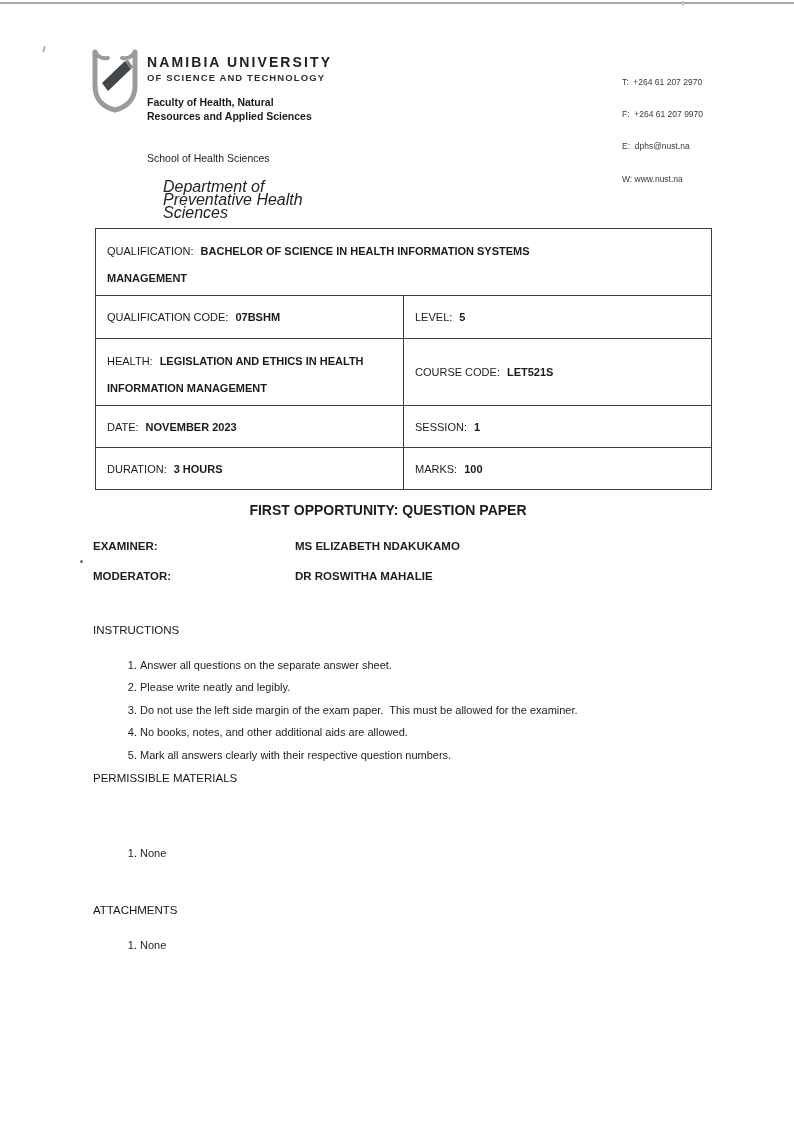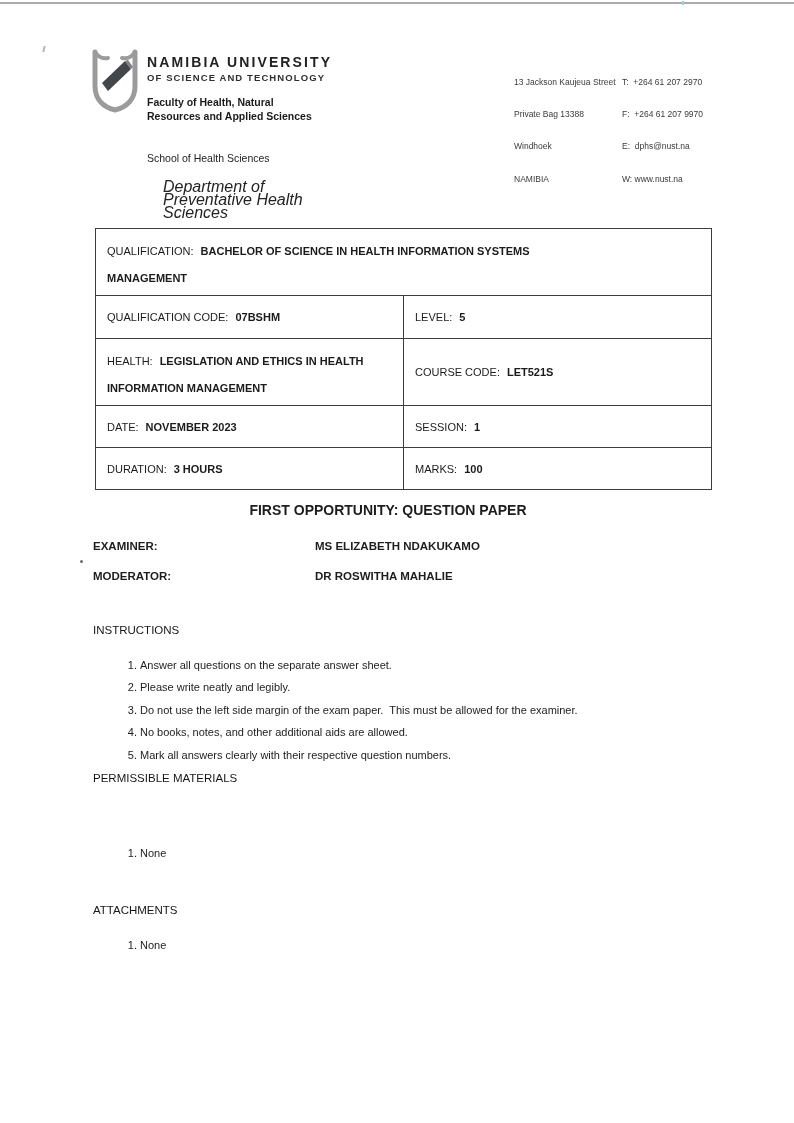--- a/index.html
+++ b/index.html
@@ -37,21 +37,21 @@
   .row-qual{height:67px;}
   .row-code{height:43px;}
   .row-course{height:67px;}
   .row-date{height:42px;}
   .row-dur{height:42px;}
   .qual-wrap{max-width:500px;}
   .course-wrap{max-width:302px;}
   
   .paper-title{position:absolute;left:0;top:502px;width:776px;text-align:center;font-weight:bold;font-size:14px;}
   .person-row{position:absolute;left:93px;display:flex;font-size:11.5px;font-weight:bold;}
-  .person-row .plabel{width:222px;}
+  .person-row .plabel{width:202px;}
   .examiner-row{top:540px;}
   .moderator-row{top:570px;}
   .section-heading{position:absolute;left:93px;font-size:11.5px;font-weight:normal;color:#161616;}
   .h-instructions{top:624px;}
   .h-permissible{top:772px;}
   .h-attachments{top:904px;}
   ol.doc-list{position:absolute;left:93px;margin:0;padding:0 0 0 47px;font-size:11px;line-height:22.4px;color:#1d1d1d;}
   ol.doc-list li{white-space:pre-wrap;}
   .list-instructions{top:654px;width:488px;}
   .list-permissible{top:842px;width:488px;}
@@ -79,26 +79,20 @@
   </div>
 
   <div class="wordmark">
     <div class="l1">NAMIBIA UNIVERSITY</div>
     <div class="l2">OF SCIENCE AND TECHNOLOGY</div>
   </div>
   <div class="faculty">Faculty of Health, Natural Resources and Applied Sciences</div>
   <div class="school">School of Health Sciences</div>
   <div class="department">Department of Preventative Health Sciences</div>
 
-  <div class="addr-col addr-left">
-    <div>13 Jackson Kaujeua Street</div>
-    <div>Private Bag 13388</div>
-    <div>Windhoek</div>
-    <div>NAMIBIA</div>
-  </div>
   <div class="addr-col addr-right">
     <div>T:  +264 61 207 2970</div>
     <div>F:  +264 61 207 9970</div>
     <div>E:  dphs@nust.na</div>
     <div>W: www.nust.na</div>
   </div>
 
   <table class="info-table">
     <tbody>
         <tr class="row-qual">

